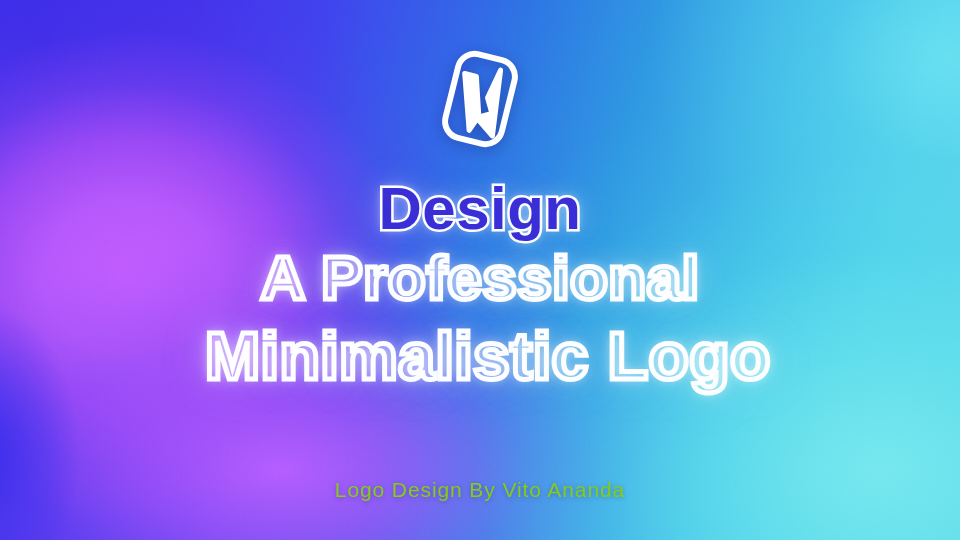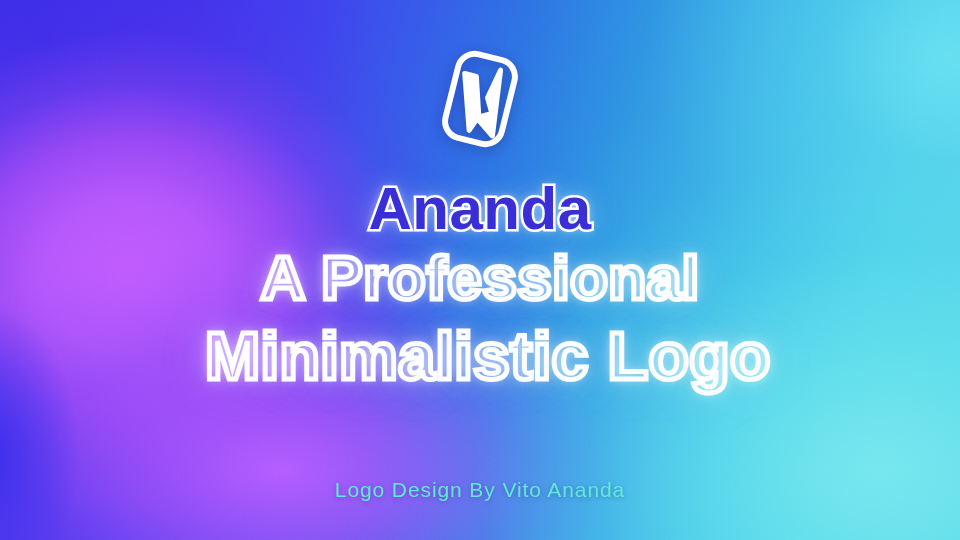--- a/index.html
+++ b/index.html
@@ -193,21 +193,21 @@
   #subtitle {
     position: absolute;
     left: 0;
     right: 0;
     top: 478px;
     text-align: center;
     font-family: "Liberation Sans", sans-serif;
     font-weight: 300;
     font-size: 21px;
     letter-spacing: 0.9px;
-    color: #5eead4;
+    color: #84cc16;
     text-shadow: 0 1px 5px rgba(40,20,110,0.30);
     white-space: nowrap;
   }
 </style>
 </head>
 <body>
 
 <div id="stage">
 
   <div class="bg-layer" id="bg-base"></div>
@@ -235,21 +235,21 @@
           <rect x="26" y="12" width="58" height="86" rx="17" ry="17" fill="none" stroke="#FFFFFF" stroke-width="6"></rect>
 
           <path d="M 34 34 L 46 34 L 58 72 L 52 88 Z" fill="#FFFFFF" stroke="#FFFFFF" stroke-width="5" stroke-linejoin="round"></path>
 
           <path d="M 68 22 L 76 88 L 56 74 L 70 66 L 62 52 Z" fill="#FFFFFF" stroke="#FFFFFF" stroke-width="5" stroke-linejoin="round"></path>
         </g>
       </svg>
     </div>
 
     <div id="headline">
-      <span class="hl-line" id="headline-line-1">Ananda</span>
+      <span class="hl-line" id="headline-line-1">Design</span>
       <span class="hl-line" id="headline-line-2">A Professional</span>
       <span class="hl-line" id="headline-line-3">Minimalistic Logo</span>
     </div>
 
     <div id="subtitle">Logo Design By Vito Ananda</div>
 
   </div>
 </div>
 
 </body></html>

